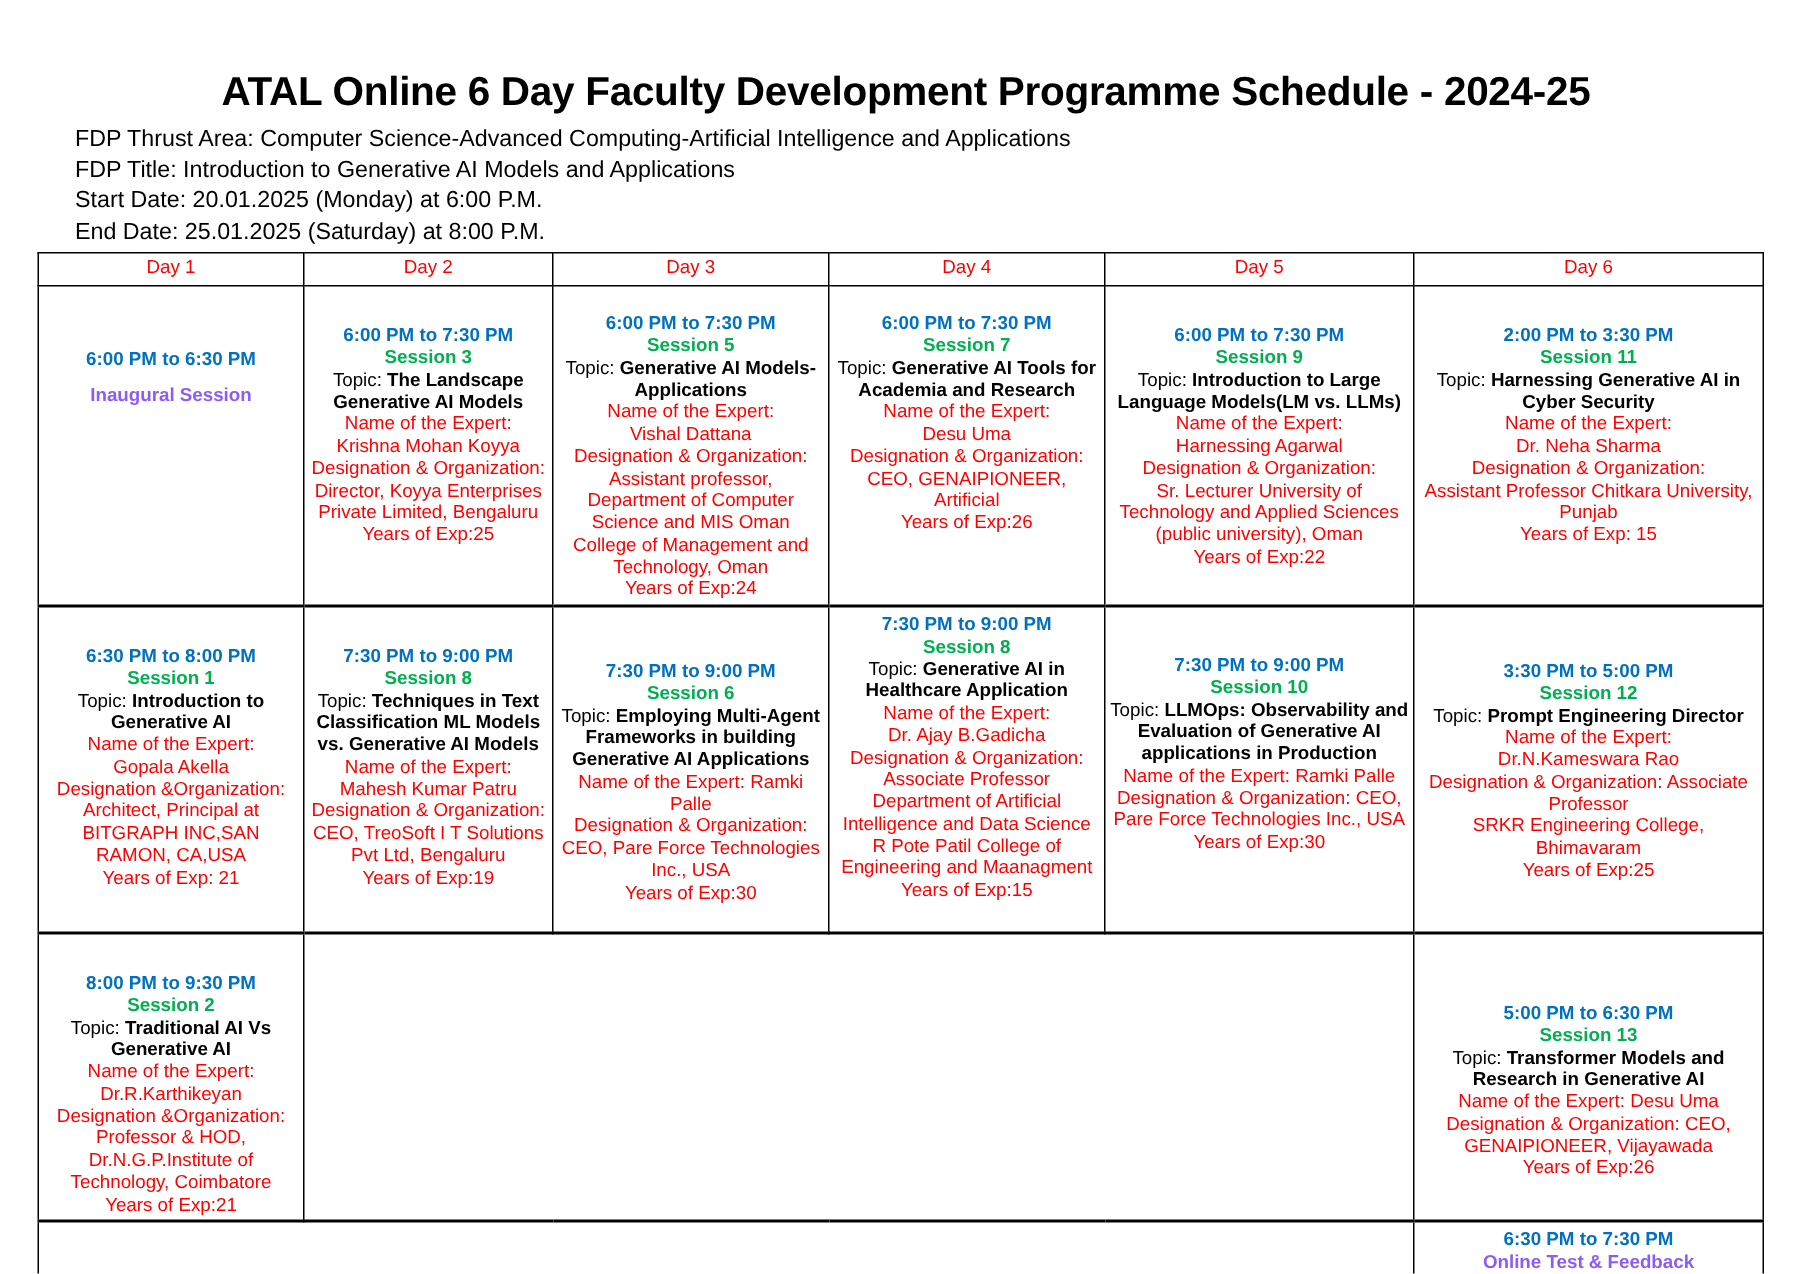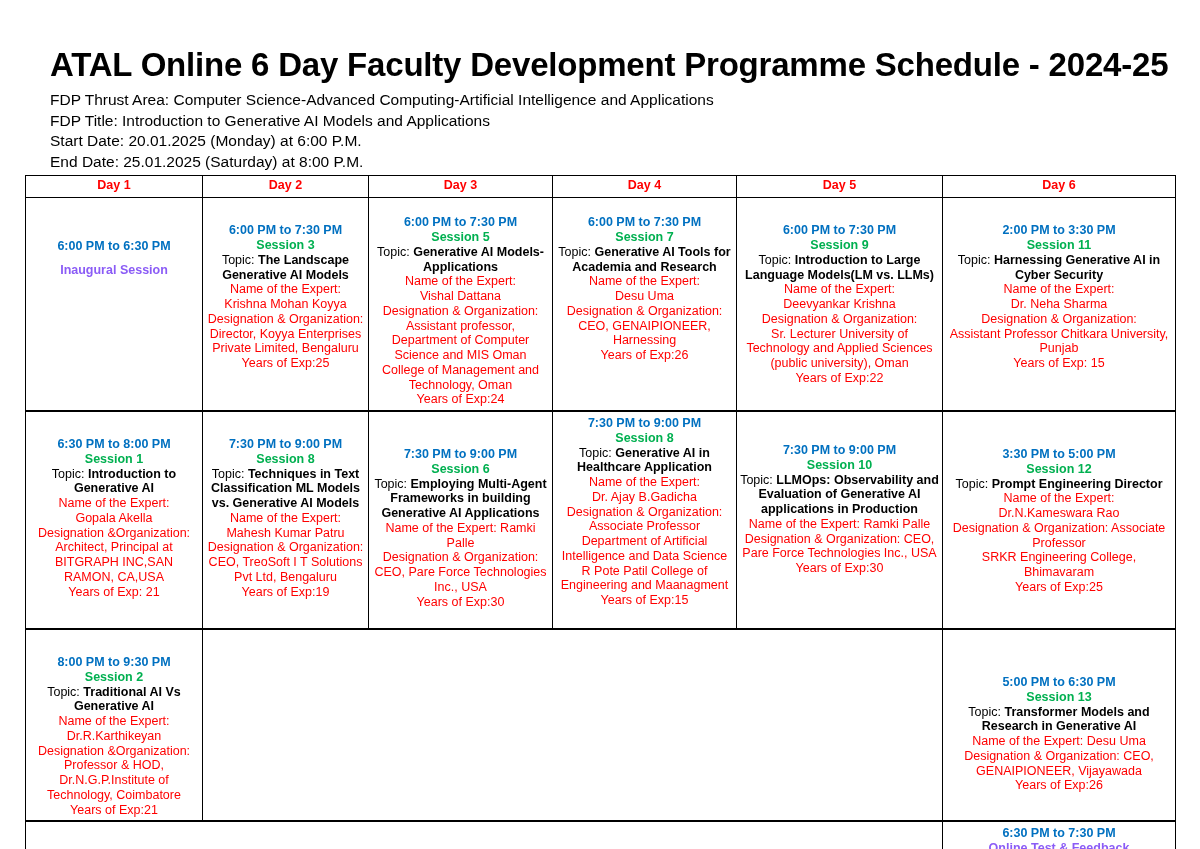--- a/index.html
+++ b/index.html
@@ -22,21 +22,21 @@
     box-sizing: border-box;
     padding: 0;
   }
 
   
   .header-block {
     padding: 46px 42px 0 50px;
   }
   .doc-title {
     text-align: center;
-    font-size: 33px;
+    font-size: 27px;
     font-weight: bold;
     letter-spacing: -0.2px;
     line-height: 1.15;
     margin: 0 0 6px 0;
     white-space: nowrap;
   }
   .meta-line {
     font-size: 15.5px;
     line-height: 1.33;
     white-space: nowrap;
@@ -74,21 +74,21 @@
   .col6 { width: 233px; }
 
   thead th {
     border-top: 2px solid #000000;
     border-bottom: 2px solid #000000;
     padding: 1px 2px 2px 2px;
     height: 15px;
   }
   .day-label {
     color: #ff0000;
-    font-weight: bold;
+    font-weight: normal;
     font-size: 12.5px;
     line-height: 1.1;
     display: block;
   }
 
   tr.row-sessions td { height: 196px; }
   tr.row-sessions2 td { height: 210px; }
   tr.row-sessions3 td { height: 181px; }
   tr.row-thin td { height: 27px; }
 
@@ -223,32 +223,32 @@
         </td>
 
         <td>
           <div class="cell cell-pad-b">
             <span class="t-time">6:00 PM to 7:30 PM</span>
             <span class="t-session">Session 7</span>
             <span class="t-topic"><span>Topic: </span><b>Generative AI Tools for Academia and Research</b></span>
             <span class="t-red">Name of the Expert:</span>
             <span class="t-red">Desu Uma</span>
             <span class="t-red">Designation &amp; Organization:</span>
-            <span class="t-red">CEO, GENAIPIONEER, Harnessing</span>
+            <span class="t-red">CEO, GENAIPIONEER, Artificial</span>
             <span class="t-red">Years of Exp:26</span>
           </div>
         </td>
 
         <td>
           <div class="cell cell-pad-d">
             <span class="t-time">6:00 PM to 7:30 PM</span>
             <span class="t-session">Session 9</span>
             <span class="t-topic"><span>Topic: </span><b>Introduction to Large Language Models(LM vs. LLMs)</b></span>
             <span class="t-red">Name of the Expert:</span>
-            <span class="t-red">Deevyankar Krishna</span>
+            <span class="t-red">Harnessing Agarwal</span>
             <span class="t-red">Designation &amp; Organization:</span>
             <span class="t-red">Sr. Lecturer University of Technology and Applied Sciences (public university), Oman</span>
             <span class="t-red">Years of Exp:22</span>
           </div>
         </td>
 
         <td>
           <div class="cell cell-pad-d">
             <span class="t-time">2:00 PM to 3:30 PM</span>
             <span class="t-session">Session 11</span>

